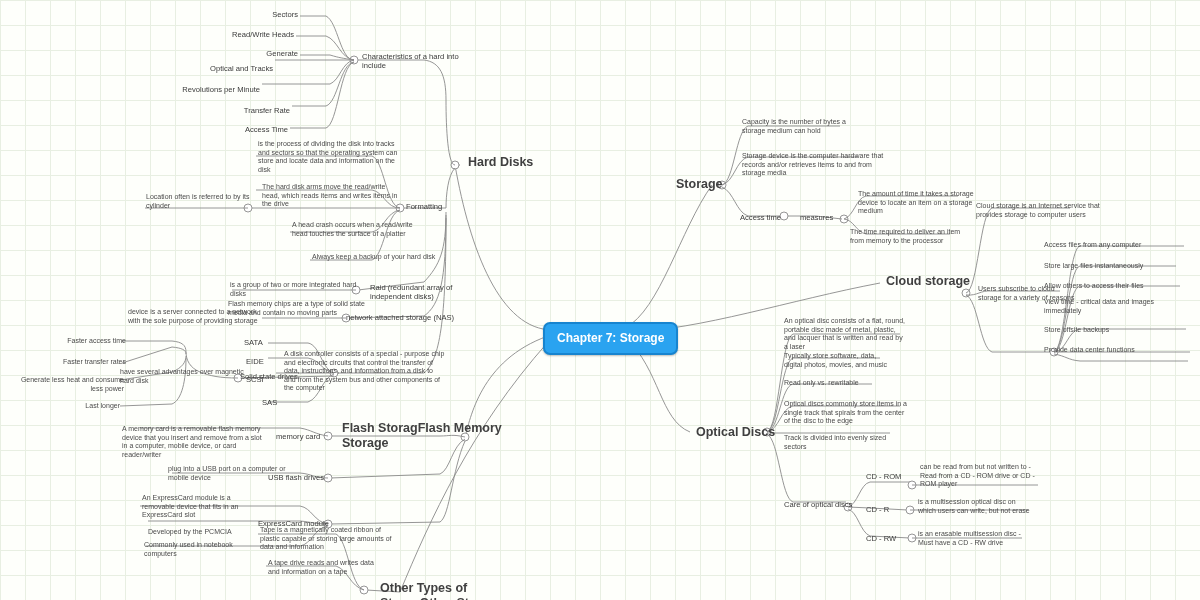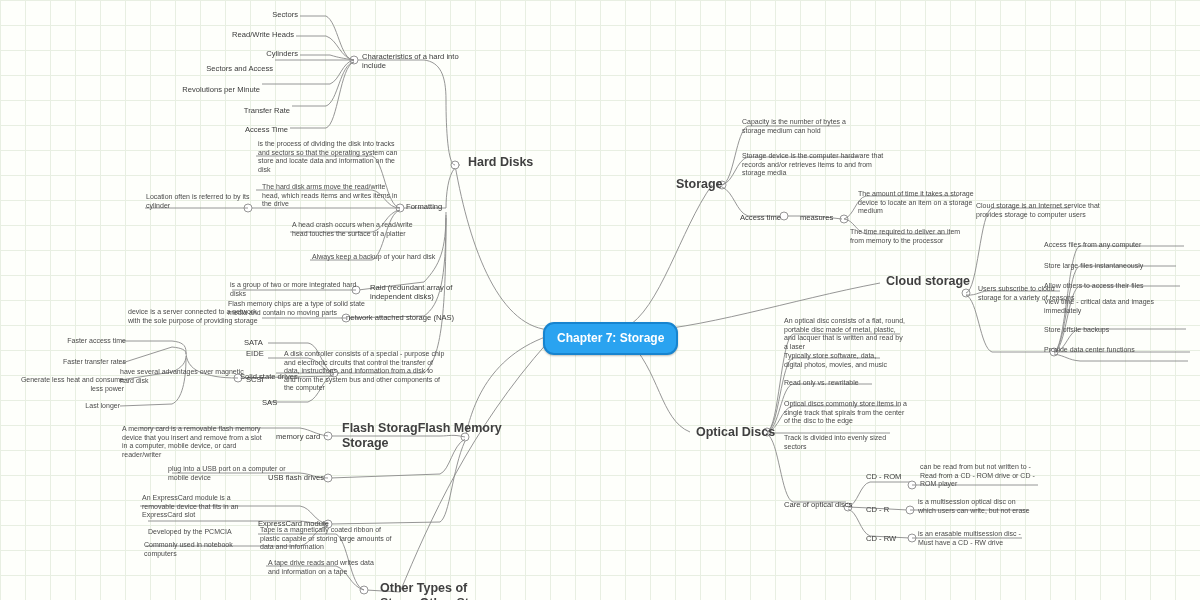--- a/index.html
+++ b/index.html
@@ -165,30 +165,30 @@
     <path d="M912 485 L 1038 485"></path>
     <path d="M848 507 L 870 508 L 908 510"></path>
     <circle cx="910" cy="510" r="4" fill="#ffffff"></circle>
     <path d="M910 510 L 1028 510"></path>
     <path d="M848 509 C 858 512, 860 532, 870 536 L 910 538"></path>
     <circle cx="912" cy="538" r="4" fill="#ffffff"></circle>
     <path d="M912 538 L 1022 538"></path>
   </g>
 </svg>
 
-<div class="node root" style="left:543px;top:322px;border-radius:11px;">Chapter 7: Storage</div>
+<div class="node root" style="left:543px;top:322px;">Chapter 7: Storage</div>
 
 <div class="node lvl1" style="left:468px;top:155px;">Hard Disks</div>
 
 <div class="node lvl2 w110" style="left:362px;top:52px;">Characteristics of a hard into include</div>
 
 <div class="node lvl2 w100 ta-r" style="left:198px;top:10px;">Sectors</div>
 <div class="node lvl2 w100 ta-r" style="left:194px;top:30px;">Read/Write Heads</div>
-<div class="node lvl2 w100 ta-r" style="left:198px;top:49px;">Cylinders</div>
-<div class="node lvl2 w100 ta-r" style="left:173px;top:64px;">Sectors and Access</div>
+<div class="node lvl2 w100 ta-r" style="left:198px;top:49px;">Generate</div>
+<div class="node lvl2 w100 ta-r" style="left:173px;top:64px;">Optical and Tracks</div>
 <div class="node lvl2 w120 ta-r" style="left:136px;top:85px;">Revolutions per Minute</div>
 <div class="node lvl2 w100 ta-r" style="left:190px;top:106px;">Transfer Rate</div>
 <div class="node lvl2 w100 ta-r" style="left:188px;top:125px;">Access Time</div>
 
 <div class="node lvl2" style="left:406px;top:202px;">Formatting</div>
 
 <div class="node leaf w140" style="left:258px;top:140px;">is the process of dividing the disk into tracks and sectors so that the operating system can store and locate data and information on the disk</div>
 <div class="node leaf w140" style="left:262px;top:183px;">The hard disk arms move the read/write head, which reads items and writes items in the drive</div>
 <div class="node leaf w120" style="left:292px;top:221px;">A head crash occurs when a read/write head touches the surface of a platter</div>
 <div class="node leaf w120" style="left:312px;top:253px;">Always keep a backup of your hard disk</div>
@@ -206,21 +206,21 @@
 
 <div class="node leaf w120" style="left:120px;top:368px;">have several advantages over magnetic hard disk</div>
 <div class="node leaf w100 ta-r" style="left:26px;top:337px;">Faster access time</div>
 <div class="node leaf w100 ta-r" style="left:26px;top:358px;">Faster transfer rates</div>
 <div class="node leaf w110 ta-r" style="left:12px;top:376px;">Generate less heat and consume less power</div>
 <div class="node leaf w100 ta-r" style="left:20px;top:402px;">Last longer</div>
 
 <div class="node leaf w160" style="left:284px;top:350px;">A disk controller consists of a special - purpose chip and electronic circuits that control the transfer of data, instructions, and information from a disk to and from the system bus and other components of the computer</div>
 
 <div class="node lvl2" style="left:244px;top:338px;">SATA</div>
-<div class="node lvl2" style="left:246px;top:349px;">EIDE</div>
+<div class="node lvl2" style="left:246px;top:357px;">EIDE</div>
 <div class="node lvl2" style="left:246px;top:375px;">SCSI</div>
 <div class="node lvl2" style="left:262px;top:398px;">SAS</div>
 
 <div class="node lvl1 w160" style="left:342px;top:421px;">Flash StoragFlash Memory Storage</div>
 
 <div class="node lvl2" style="left:276px;top:432px;text-align:center;">memory card</div>
 <div class="node leaf w140" style="left:122px;top:425px;">A memory card is a removable flash memory device that you insert and remove from a slot in a computer, mobile device, or card reader/writer</div>
 
 <div class="node lvl2" style="left:268px;top:473px;">USB flash drives</div>
 <div class="node leaf w120" style="left:168px;top:465px;">plug into a USB port on a computer or mobile device</div>

